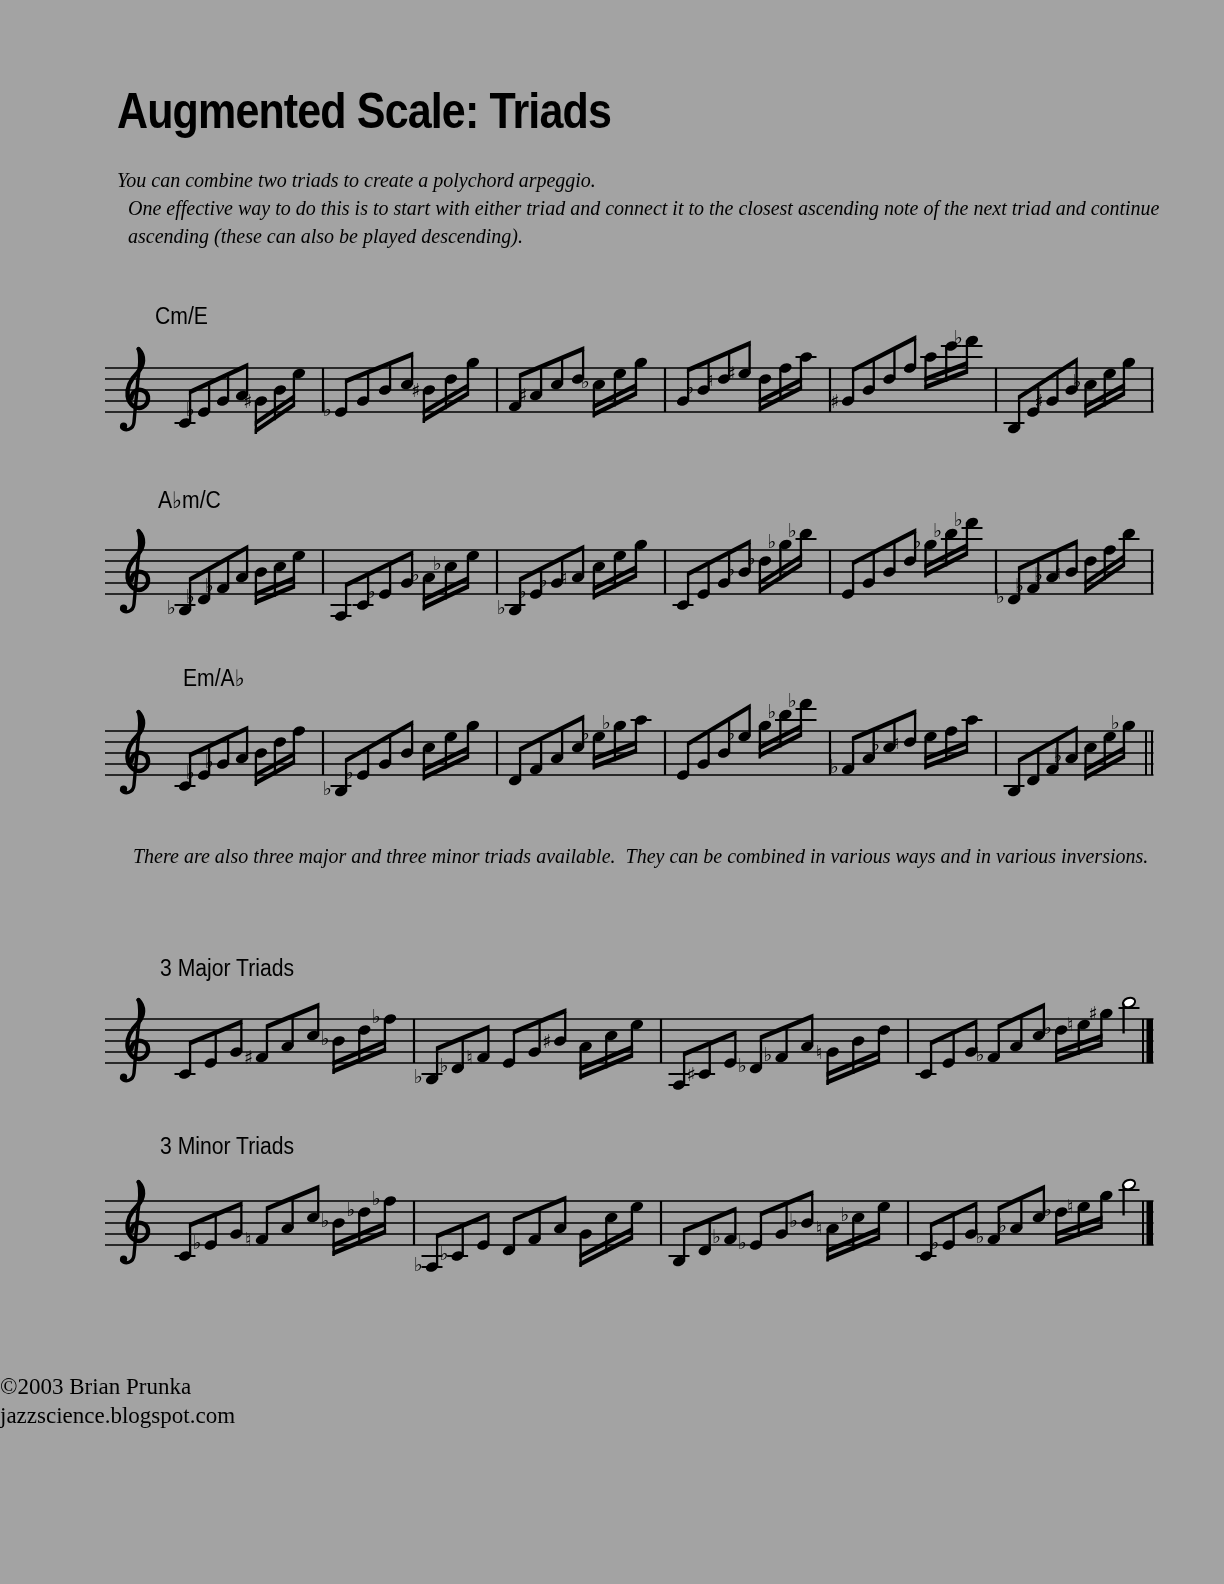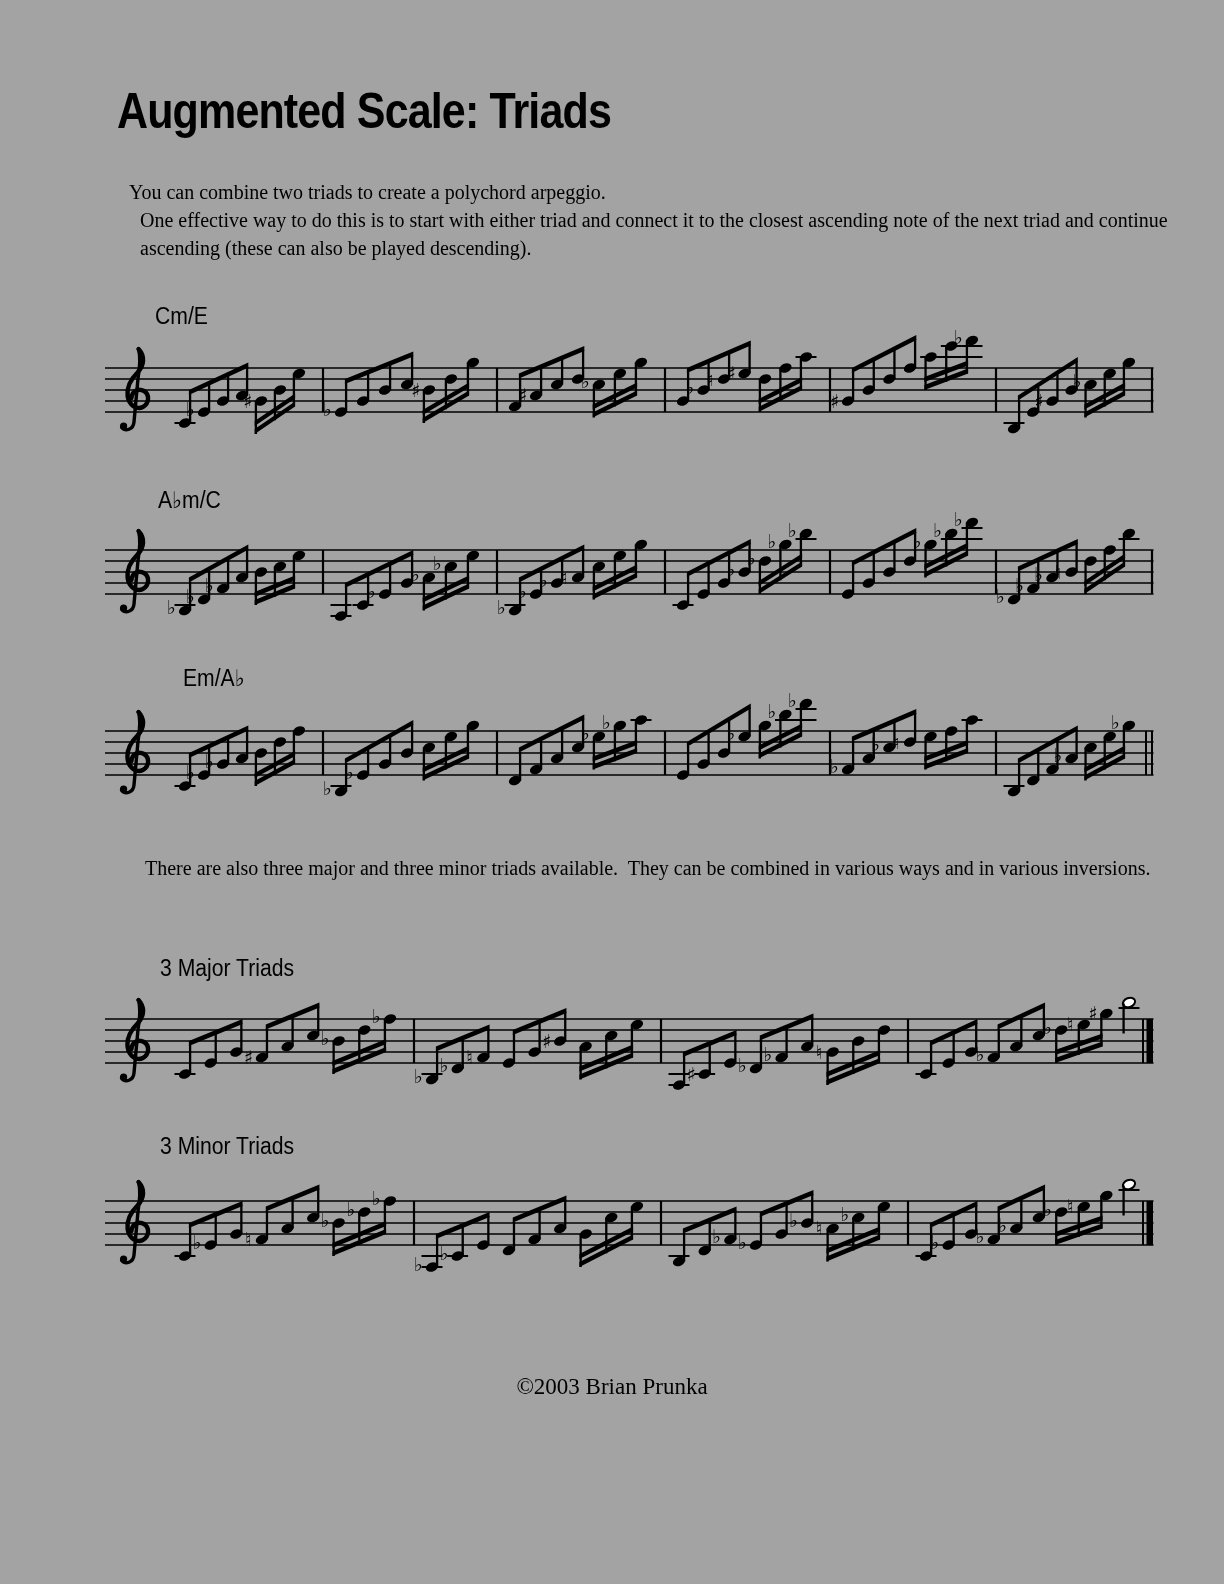--- a/index.html
+++ b/index.html
@@ -2,29 +2,29 @@
 <html><head>
 <meta charset="utf-8">
 <style>
   html,body{margin:0;padding:0;}
   body{width:1224px;height:1584px;background:#ffffff;position:relative;color:#000;
        font-family:"Liberation Serif",serif;}
   .page{position:absolute;inset:0;background:#a3a3a3;overflow:hidden;}
   .title{position:absolute;left:117px;top:82px;margin:0;
          font-family:"Liberation Sans",sans-serif;font-weight:700;font-size:50px;
          letter-spacing:-1px;white-space:nowrap;transform:scaleX(.86);transform-origin:0 0;}
-  .bodytext{position:absolute;margin:12px;font-family:"Liberation Serif",serif;
-            font-size:20px;line-height:28px;}
+  .bodytext{position:absolute;margin:0;font-family:"Liberation Serif",serif;
+            font-size:20px;line-height:28px;font-style:italic;}
   #intro1{left:117px;top:166px;width:1058px;}
   #intro2{left:128px;top:194px;width:1058px;}
   #midpara{left:133px;top:842px;width:1030px;white-space:pre-wrap;}
   .chord-label{position:absolute;font-family:"Liberation Sans","DejaVu Sans",sans-serif;
                font-size:23px;white-space:nowrap;transform:scaleX(.92);transform-origin:0 0;}
   .staff-svg{position:absolute;}
-  .footer{position:absolute;left:0;top:1372px;width:1224px;text-align:center;
+  .footer{position:absolute;left:0;top:1372px;width:1224px;
           font-family:"Liberation Serif",serif;font-size:23px;line-height:29px;}
   #systems{position:absolute;inset:0;margin-top:31px;}
 </style>
 </head>
 <body>
 
 <div class="page">
   <h1 class="title">Augmented Scale: Triads</h1>
   <p class="bodytext" id="intro1">You can combine two triads to create a polychord arpeggio.</p>
   <p class="bodytext" id="intro2">One effective way to do this is to start with either triad and connect it to the closest ascending note of the next triad and continue ascending (these can also be played descending).</p>
@@ -851,14 +851,15 @@
         <g fill="#000000">
           <line x1="1013.5" y1="61" x2="1034.5" y2="61" stroke="#000000" stroke-width="2"></line>
           <ellipse cx="1024" cy="55.5" rx="6.3" ry="4.5" transform="rotate(-21 1024 55.5)" fill="#fff" stroke="#000000" stroke-width="2"></ellipse>
           <line x1="1018.6" y1="56.5" x2="1018.6" y2="86.5" stroke="#000000" stroke-width="2.3"></line>
         </g>
       </svg>
     </div>
   <p class="bodytext" id="midpara">There are also three major and three minor triads available.  They can be combined in various ways and in various inversions.</p>
   <div class="footer">
     <div>©2003 Brian Prunka</div>
+    <div>jazzscience.blogspot.com</div>
   </div>
 </div>
 
 </body></html>

